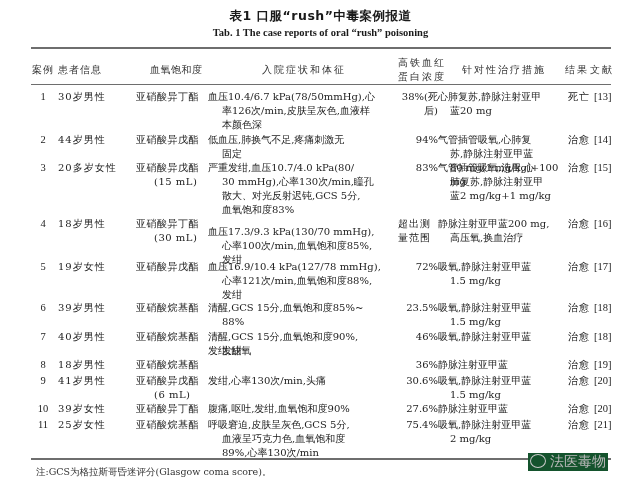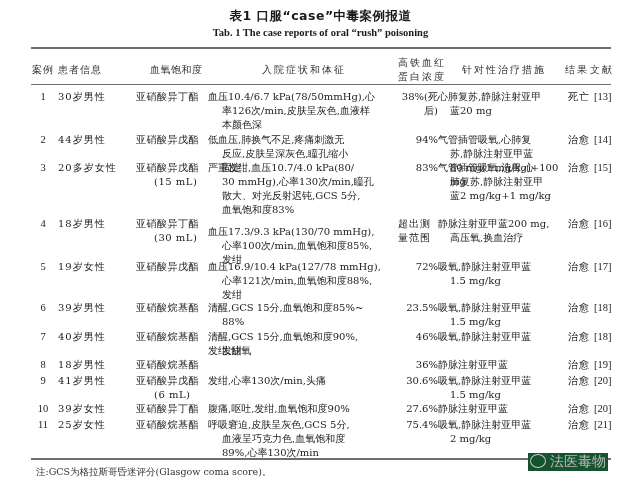--- a/index.html
+++ b/index.html
@@ -42,21 +42,21 @@
   }
   .watermark {
     position: absolute; top: 453px; left: 528px; font-size: 14px; color: #b8b8b8;
     font-family: "DejaVu Sans", sans-serif; background: #14532d; padding: 0 2px;
   }
   .wm-icon { display: inline-block; width: 14px; height: 12px; border: 1px solid #c8c8c8; border-radius: 50%; vertical-align: -2px; margin-right: 4px; }
 </style>
 </head>
 <body>
 
-<div class="title-cn">表1 口服“case”中毒案例报道</div>
+<div class="title-cn">表1 口服“rush”中毒案例报道</div>
 <div class="title-en">Tab. 1   The case reports of oral “rush” poisoning</div>
 
 <div class="rule-top"></div>
 
 <div>
   <div class="hdr c-no" style="top:63px;letter-spacing:1px;">案例</div>
   <div class="hdr c-pat" style="top:63px;">患者信息</div>
   <div class="hdr c-drug" style="top:63px;left:150px;">血氧饱和度</div>
   <div class="hdr" style="top:63px;left:262px;">入院症状和体征</div>
   <div class="hdr" style="top:56px;left:398px;">高铁血红</div>
@@ -88,21 +88,20 @@
     <div class="cell c-out" style="top: 90px;">死亡</div>
     <div class="cell c-ref num" style="top: 90px;">[13]</div>
     <div></div>
     <div class="cell c-no num" style="top: 133px;">2</div>
     <div class="cell c-pat" style="top: 133px;">44岁男性</div>
     <div class="cell c-drug" style="top: 133px;">
       <div>亚硝酸异戊酯</div>
     </div>
     <div class="cell c-sym" style="top: 133px;">
       <div>低血压,肺换气不足,疼痛刺激无</div>
-      <div class="ln2">反应,皮肤呈深灰色,瞳孔缩小</div>
       <div class="ln2">固定</div>
     </div>
     <div class="cell c-hb" style="top: 133px;">94%</div>
     <div class="cell c-tx" style="top: 133px;">
       <div>气管插管吸氧,心肺复</div>
       <div class="ln2">苏,静脉注射亚甲蓝</div>
       <div class="ln2">80 mg(1 mg/kg)+100 mg</div>
     </div>
     <div class="cell c-out" style="top: 133px;">治愈</div>
     <div class="cell c-ref num" style="top: 133px;">[14]</div>

